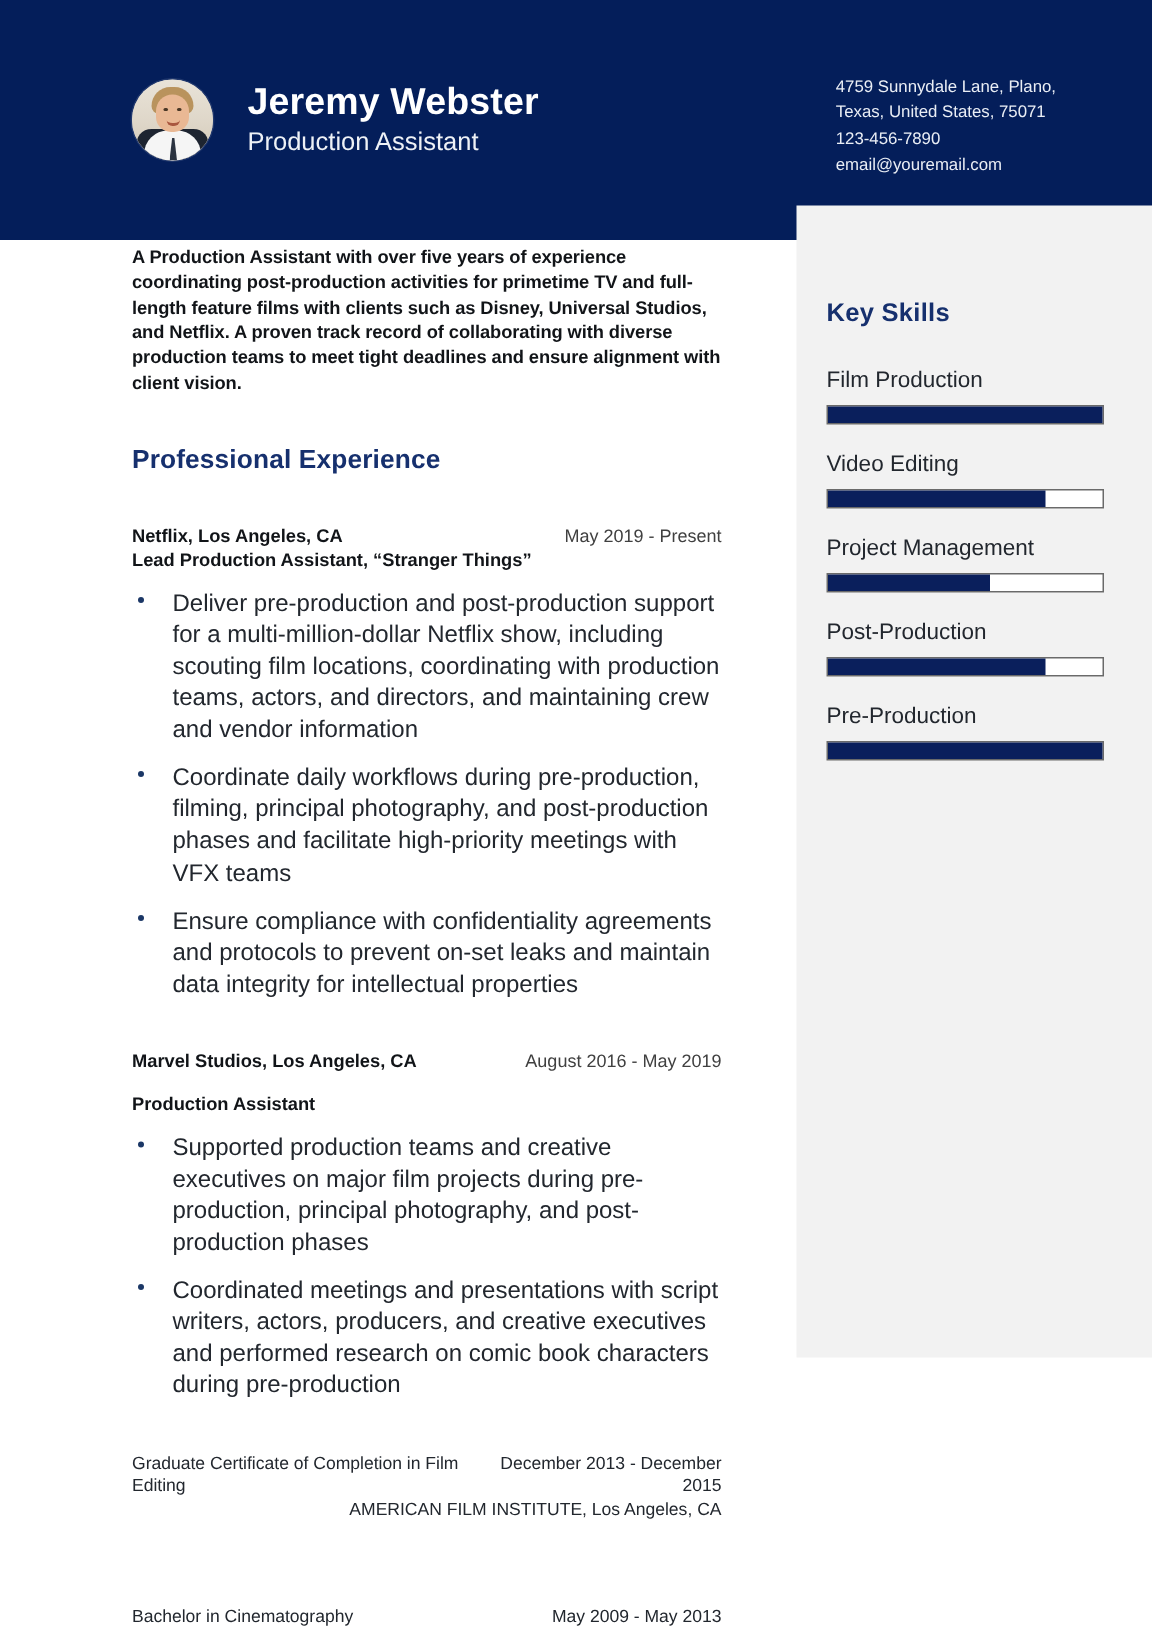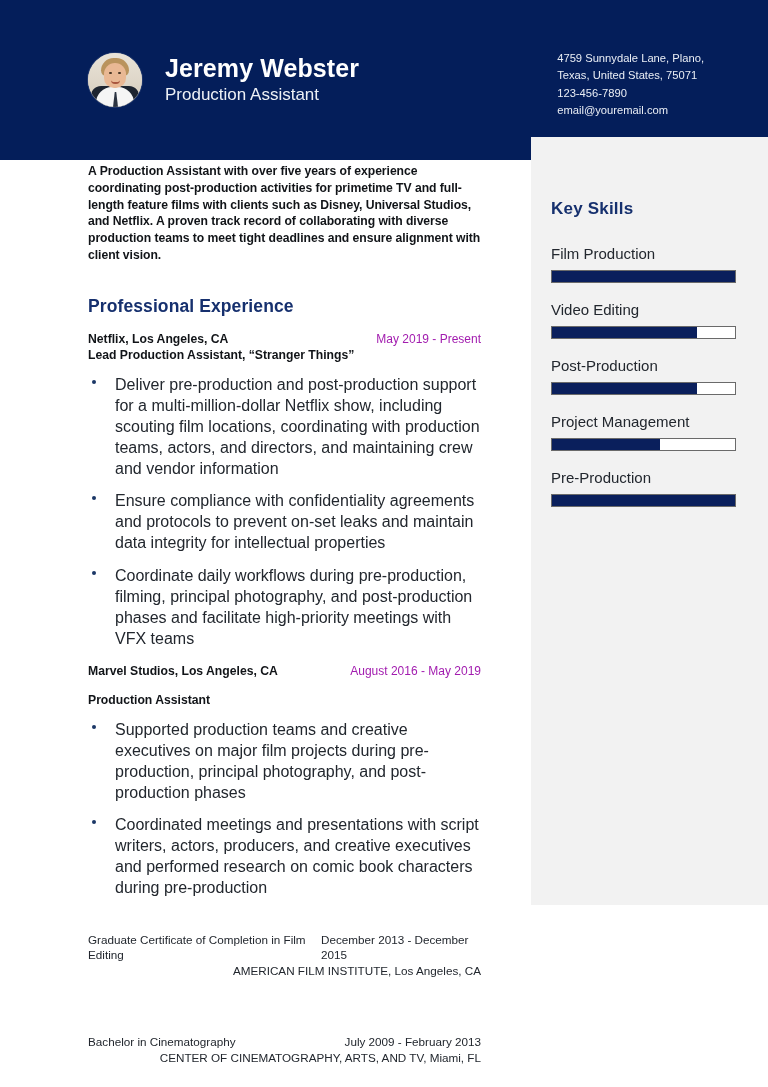--- a/index.html
+++ b/index.html
@@ -189,40 +189,40 @@
   .section-title {
     color: #16306e;
     font-size: 17.5px;
     font-weight: bold;
     letter-spacing: 0.1px;
   }
 
   .sec-experience { margin-top: 32px; }
   .sec-education  { margin-top: 33px; }
 
-  .entry { margin-top: 15px; }
+  .entry { margin-top: 33px; }
 
   .entry-row {
     display: flex;
     justify-content: space-between;
     align-items: flex-start;
     gap: 14px;
   }
 
   .entry-org {
     font-size: 12.2px;
     font-weight: bold;
     color: #111418;
     line-height: 1.3;
     flex: 1 1 auto;
   }
 
   .entry-date {
     font-size: 12px;
-    color: #a21caf;
+    color: #404040;
     text-align: left;
     line-height: 1.3;
     flex: 0 0 auto;
     max-width: 152px;
   }
 
   .entry-role {
     font-size: 12.2px;
     font-weight: bold;
     color: #111418;
@@ -271,21 +271,21 @@
     font-size: 11.7px;
     color: #22272e;
     line-height: 1.32;
     flex: 1 1 auto;
     max-width: 225px;
   }
 
   .edu-date {
     font-size: 11.7px;
     color: #22272e;
-    text-align: left;
+    text-align: right;
     line-height: 1.32;
     flex: 0 0 auto;
     max-width: 160px;
   }
 
   .edu-school {
     font-size: 11.7px;
     color: #22272e;
     line-height: 1.32;
     margin-top: 1px;
@@ -343,30 +343,30 @@
       </div>
 
       <div class="skill">
         <div class="skill-name">Video Editing</div>
         <div class="skill-track">
           <div class="skill-fill" style="width: 79%; background: rgb(10, 31, 92);"></div>
         </div>
       </div>
 
       <div class="skill">
+        <div class="skill-name">Project Management</div>
+        <div class="skill-track">
+          <div class="skill-fill" style="width: 59%; background: rgb(10, 31, 92);"></div>
+        </div>
+      </div>
+
+      <div class="skill">
         <div class="skill-name">Post-Production</div>
         <div class="skill-track">
           <div class="skill-fill" style="width: 79%; background: rgb(10, 31, 92);"></div>
-        </div>
-      </div>
-
-      <div class="skill">
-        <div class="skill-name">Project Management</div>
-        <div class="skill-track">
-          <div class="skill-fill" style="width: 59%; background: rgb(10, 31, 92);"></div>
         </div>
       </div>
 
       <div class="skill">
         <div class="skill-name">Pre-Production</div>
         <div class="skill-track">
           <div class="skill-fill" style="width: 100%; background: rgb(10, 31, 92);"></div>
         </div>
       </div>
 
@@ -381,22 +381,22 @@
       <div class="section-title">Professional Experience</div>
 
       <div class="entry">
         <div class="entry-row">
           <div class="entry-org">Netflix, Los Angeles, CA</div>
           <div class="entry-date">May 2019 - Present</div>
         </div>
         <div class="entry-role">Lead Production Assistant, “Stranger Things”</div>
         <ul class="bullets">
           <li>Deliver pre-production and post-production support for a multi-million-dollar Netflix show, including scouting film locations, coordinating with production teams, actors, and directors, and maintaining crew and vendor information</li>
+          <li>Coordinate daily workflows during pre-production, filming, principal photography, and post-production phases and facilitate high-priority meetings with VFX teams</li>
           <li>Ensure compliance with confidentiality agreements and protocols to prevent on-set leaks and maintain data integrity for intellectual properties</li>
-          <li>Coordinate daily workflows during pre-production, filming, principal photography, and post-production phases and facilitate high-priority meetings with VFX teams</li>
         </ul>
       </div>
 
       <div class="entry">
         <div class="entry-row">
           <div class="entry-org">Marvel Studios, Los Angeles, CA</div>
           <div class="entry-date">August 2016 - May 2019</div>
         </div>
         <div class="entry-role spaced">Production Assistant</div>
         <ul class="bullets">
@@ -412,21 +412,21 @@
         <div class="edu-row">
           <div class="edu-degree">Graduate Certificate of Completion in Film Editing</div>
           <div class="edu-date">December 2013 - December 2015</div>
         </div>
         <div class="edu-school">AMERICAN FILM INSTITUTE, Los Angeles, CA</div>
       </div>
 
       <div class="edu-entry second">
         <div class="edu-row">
           <div class="edu-degree">Bachelor in Cinematography</div>
-          <div class="edu-date">July 2009 - February 2013</div>
+          <div class="edu-date">May 2009 - May 2013</div>
         </div>
         <div class="edu-school">CENTER OF CINEMATOGRAPHY, ARTS, AND TV, Miami, FL</div>
       </div>
     </div>
 
   </div>
 
 </div>
 
 </body></html>

